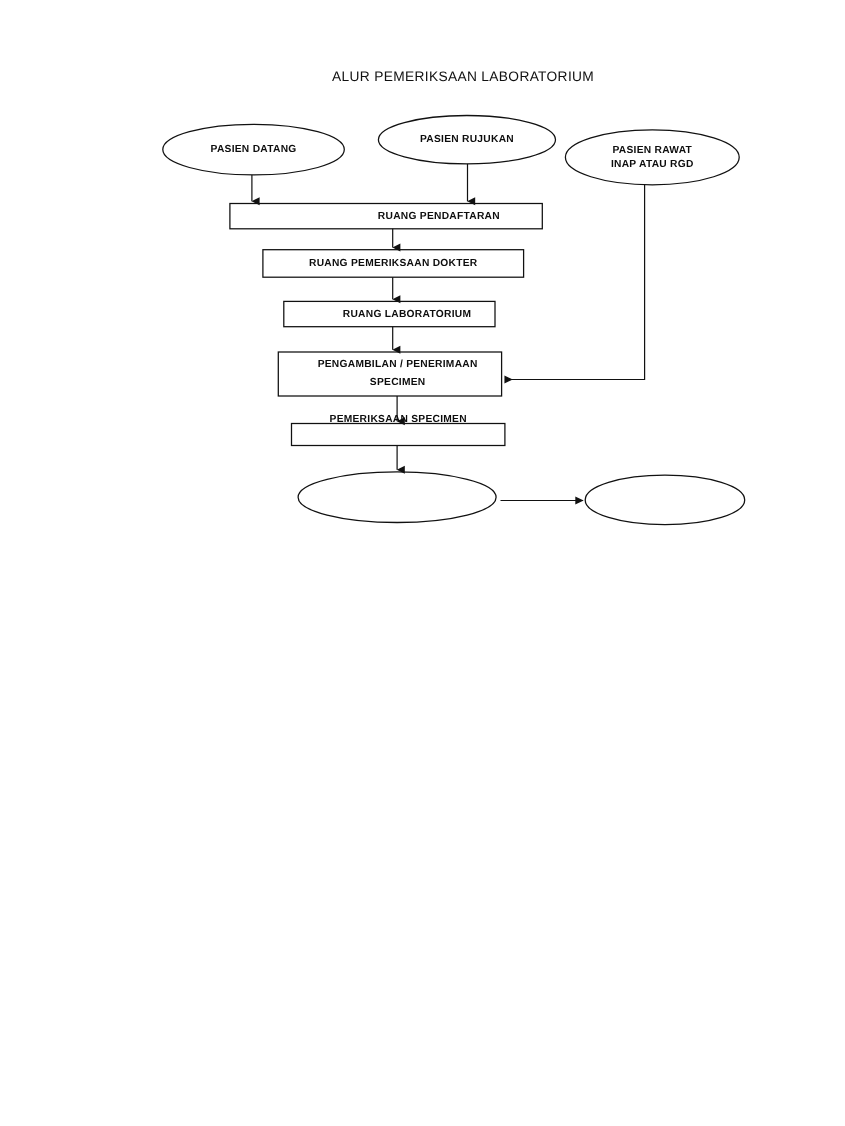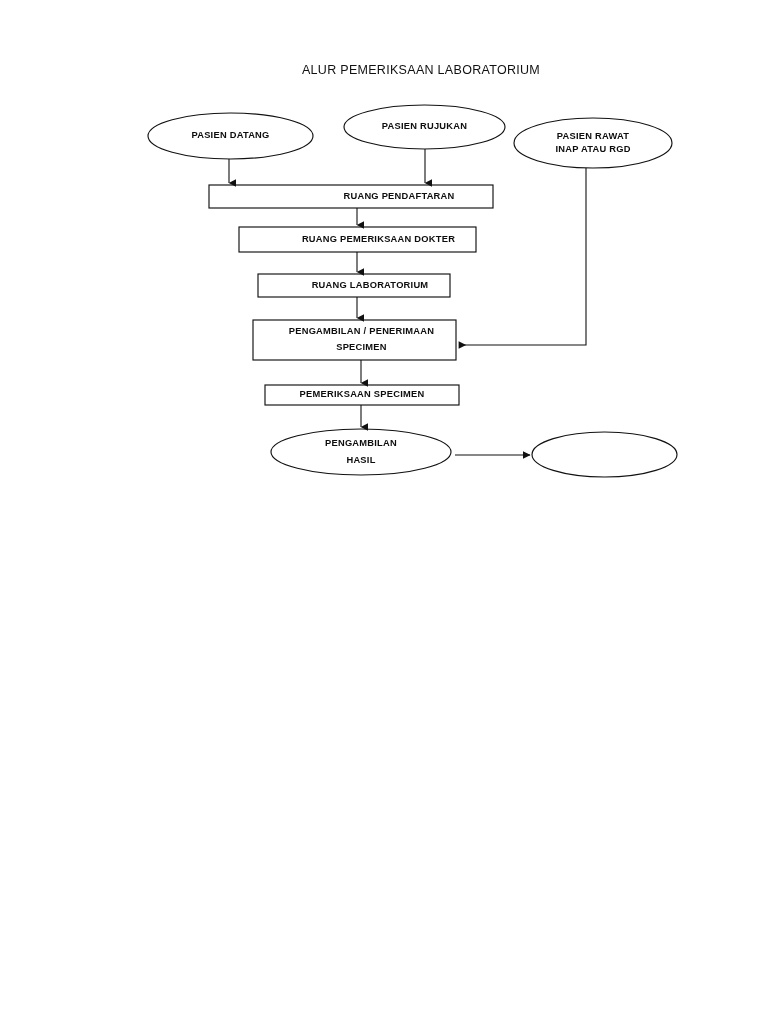--- a/index.html
+++ b/index.html
@@ -128,41 +128,37 @@
 
   <div class="node-label" style="left:514px; top:118px; width:158px; height:50px;">
     <span>PASIEN RAWAT</span>
     <span>INAP ATAU RGD</span>
   </div>
 
   <div class="node-label" style="left:209px; top:185px; width:284px; height:23px;margin-left:48px;">
     <span>RUANG PENDAFTARAN</span>
   </div>
 
-  <div class="node-label" style="left:239px; top:227px; width:237px; height:25px;margin-left:21px;">
+  <div class="node-label" style="left:239px; top:227px; width:237px; height:25px;">
     <span>RUANG PEMERIKSAAN DOKTER</span>
   </div>
 
   <div class="node-label" style="left:258px; top:274px; width:224px; height:23px;">
     <span>RUANG LABORATORIUM</span>
   </div>
 
   <div class="node-label" style="left:253px; top:320px; width:203px; height:40px; line-height:1.7;padding-left:14px;">
     <span>PENGAMBILAN / PENERIMAAN</span>
     <span>SPECIMEN</span>
   </div>
 
-  <div class="node-label" style="left:265px; top:385px; width:194px; height:20px;">
+  <div class="node-label" style="left:265px; top:372px; width:194px; height:20px;">
     <span>PEMERIKSAAN SPECIMEN</span>
   </div>
 
-  <div class="node-label" style="left:271px; top:429px; width:180px; height:46px; line-height:1.85;">
-    <span>PENGAMBILAN</span>
-    <span>HASIL</span>
-  </div>
 
 
   <div class="hit" style="left:148px; top:113px; width:165px; height:46px; border-radius:50%;"></div>
   <div class="hit" style="left:344px; top:105px; width:161px; height:44px; border-radius:50%;"></div>
   <div class="hit" style="left:514px; top:118px; width:158px; height:50px; border-radius:50%;"></div>
   <div class="hit" style="left:209px; top:185px; width:284px; height:23px;"></div>
   <div class="hit" style="left:239px; top:227px; width:237px; height:25px;"></div>
   <div class="hit" style="left:258px; top:274px; width:192px; height:23px;"></div>
   <div class="hit" style="left:253px; top:320px; width:203px; height:40px;"></div>
   <div class="hit" style="left:265px; top:385px; width:194px; height:20px;"></div>

